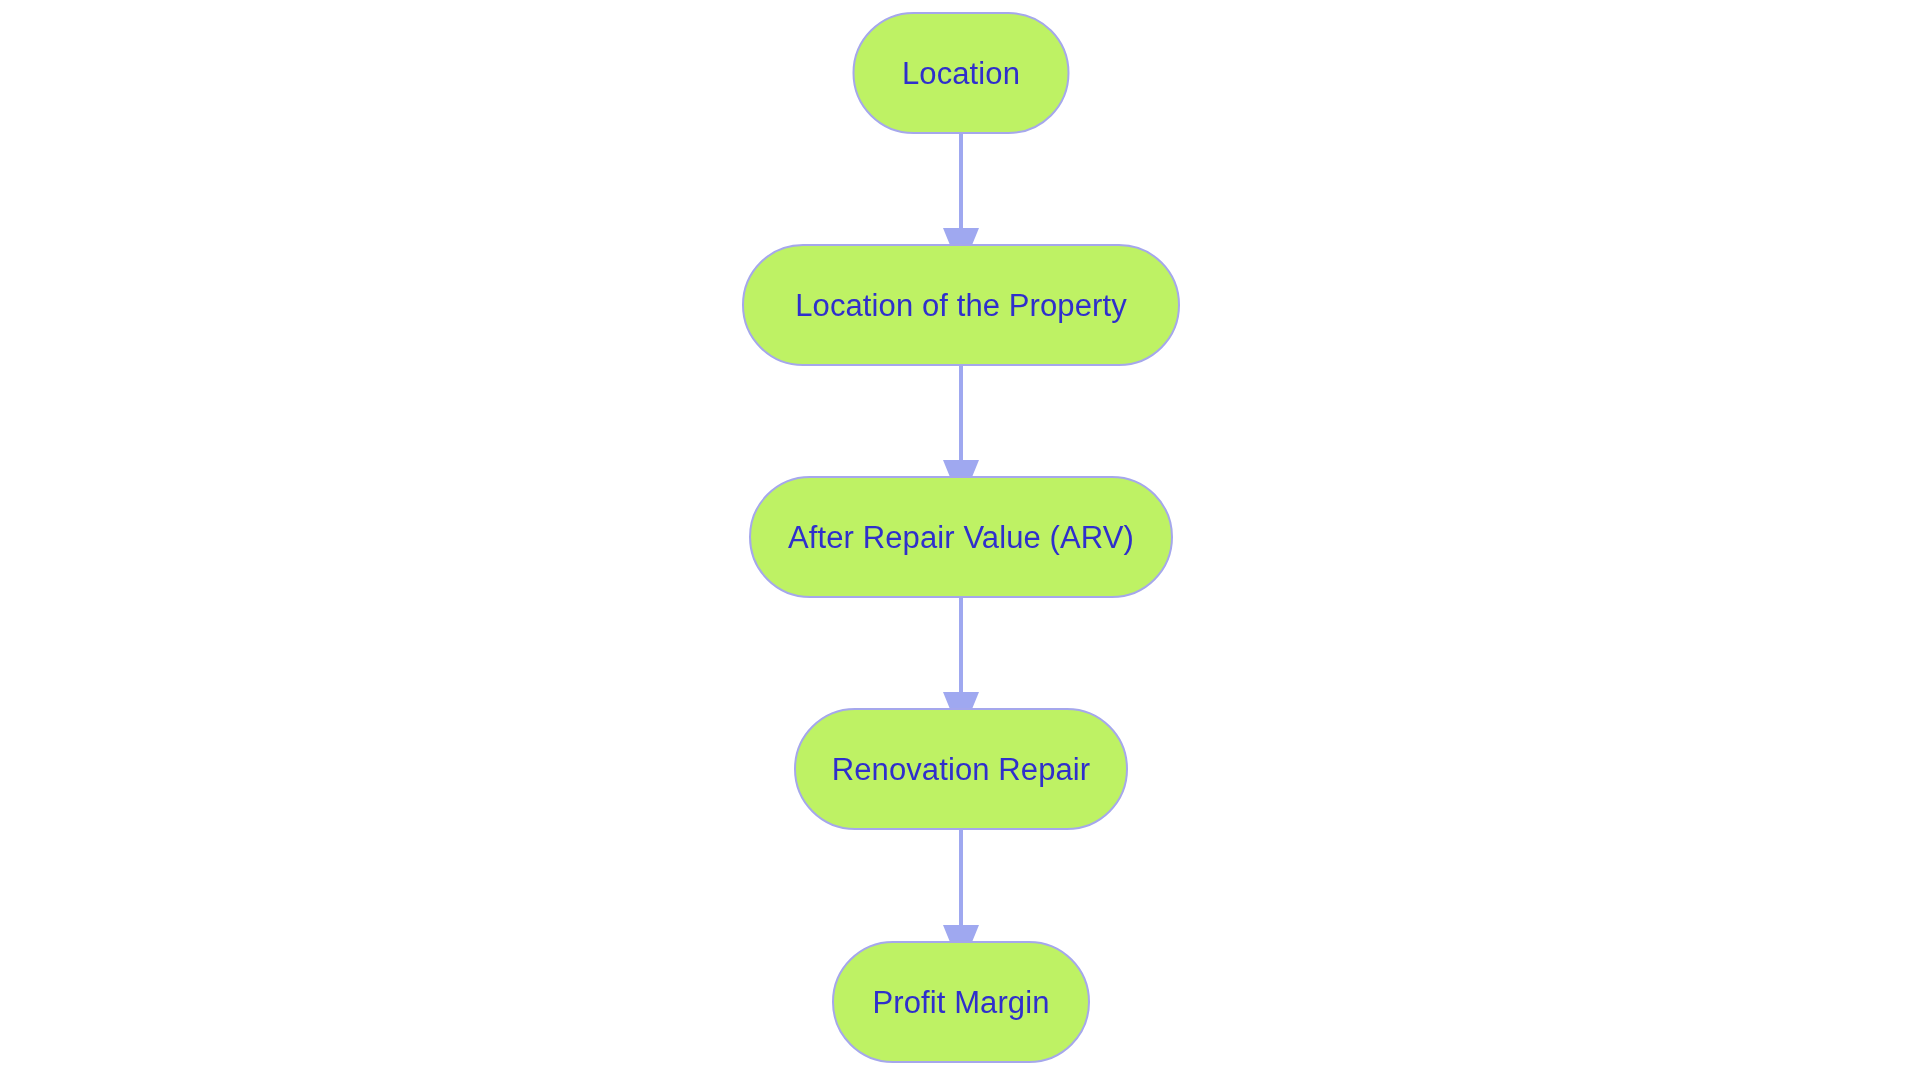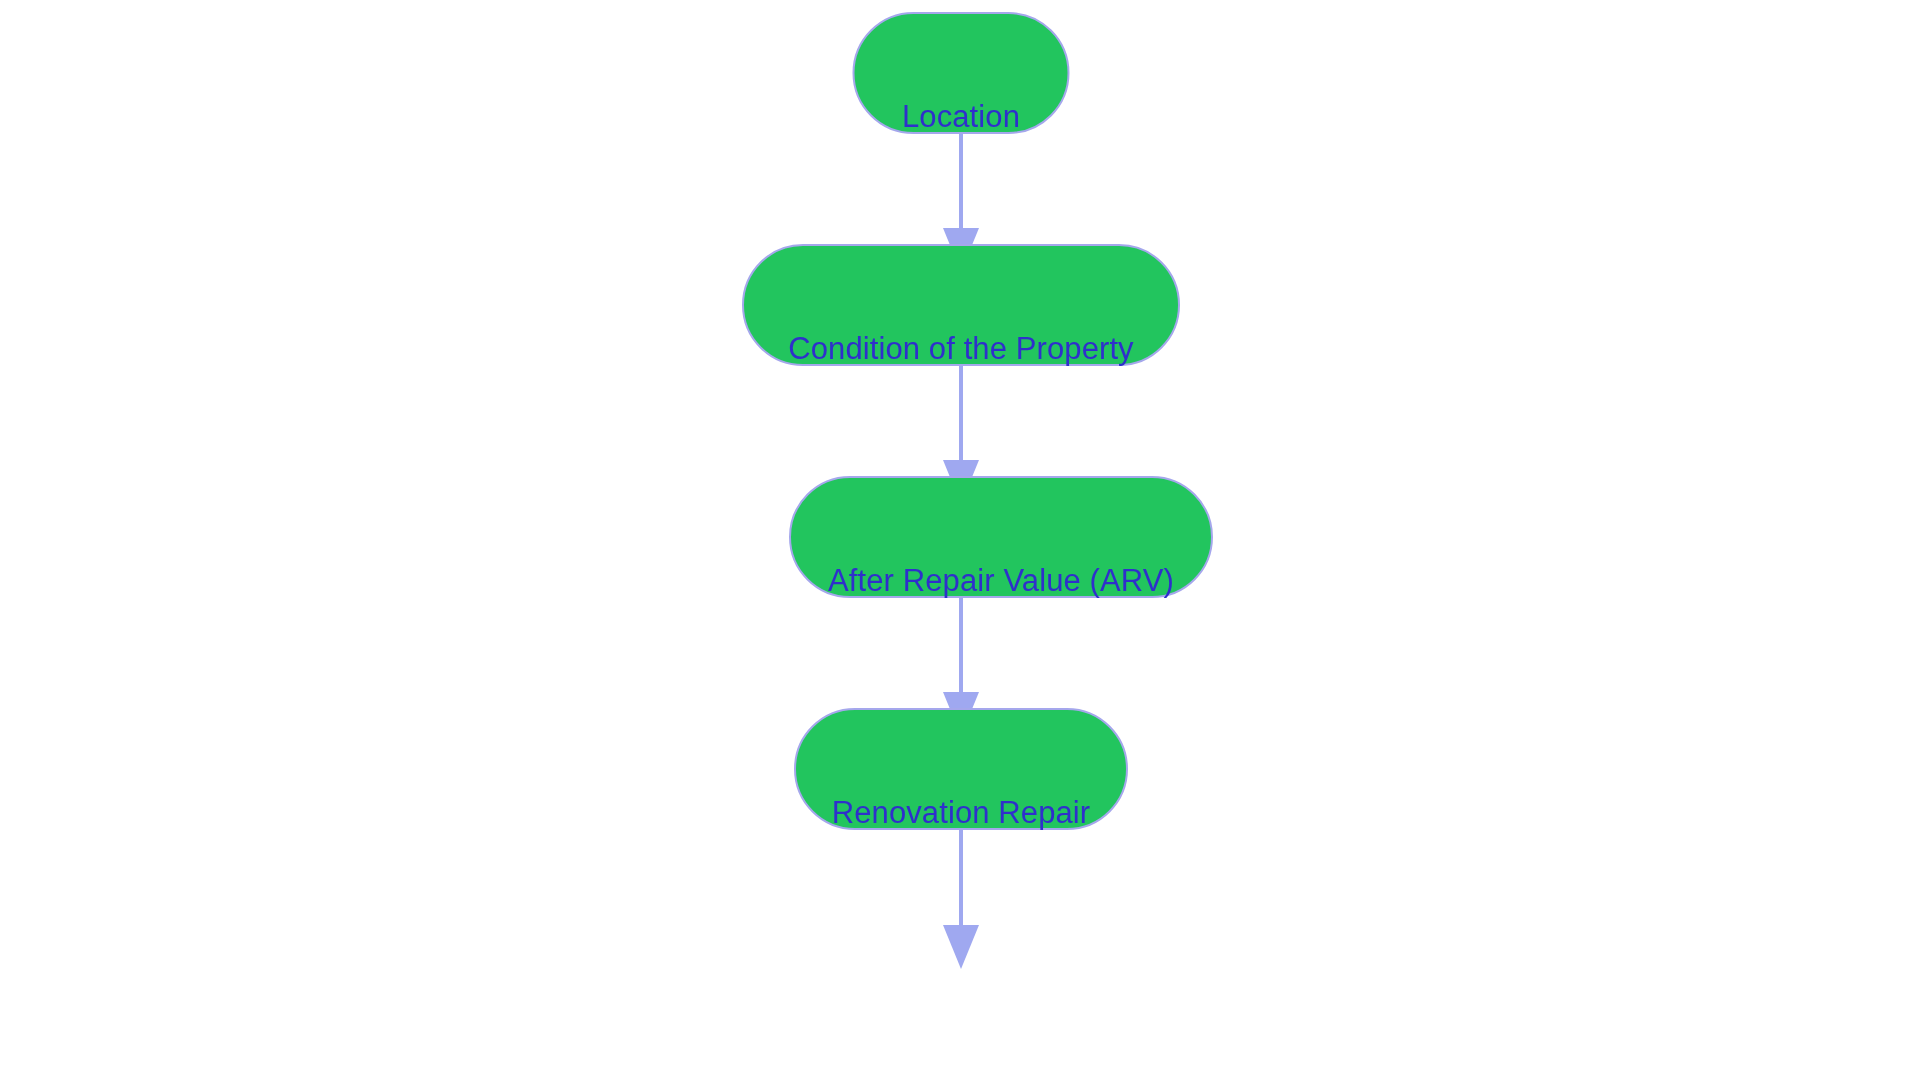--- a/index.html
+++ b/index.html
@@ -26,43 +26,43 @@
     width: 1920px;
     height: 1083px;
     pointer-events: none;
   }
 
   
   .node {
     position: absolute;
     box-sizing: border-box;
     display: flex;
-    align-items: flex-end;
+    align-items: center;
     justify-content: center;
-    background: #22c55e;
+    background: #bef264;
     border: 2px solid #a5a7ec;
     border-radius: 999px;
     height: 122px;
     transform: translateX(-50%);
   }
 
   .node-label {
     color: #2f2fcc;
     font-size: 31px;
     font-weight: 400;
     letter-spacing: 0.1px;
     line-height: 1;
     white-space: nowrap;
     user-select: none;
   }
 
   
   #node-0 { left: 961px; top: 12px;  width: 217px; }
   #node-1 { left: 961px; top: 244px; width: 438px; }
-  #node-2 { left: 1001px; top: 476px; width: 424px; }
+  #node-2 { left: 961px; top: 476px; width: 424px; }
   #node-3 { left: 961px; top: 708px; width: 334px; }
   #node-4 { left: 961px; top: 941px; width: 258px; }
 </style>
 </head>
 <body>
 
 <div id="canvas">
 
   <svg id="connectors" viewBox="0 0 1920 1083" width="1920" height="1083" xmlns="http://www.w3.org/2000/svg">
     <defs>
@@ -86,25 +86,28 @@
     <g>
       <line x1="961" y1="830" x2="961" y2="925" stroke="#9fa8f0" stroke-width="4" marker-end="url(#arrowhead)"></line>
     </g>
   </svg>
 
   <div class="node" id="node-0">
     <span class="node-label">Location</span>
   </div>
 
   <div class="node" id="node-1">
-    <span class="node-label">Condition of the Property</span>
+    <span class="node-label">Location of the Property</span>
   </div>
 
   <div class="node" id="node-2">
     <span class="node-label">After Repair Value (ARV)</span>
   </div>
 
   <div class="node" id="node-3">
     <span class="node-label">Renovation Repair</span>
   </div>
 
+  <div class="node" id="node-4">
+    <span class="node-label">Profit Margin</span>
+  </div>
 
 </div>
 
 </body></html>

